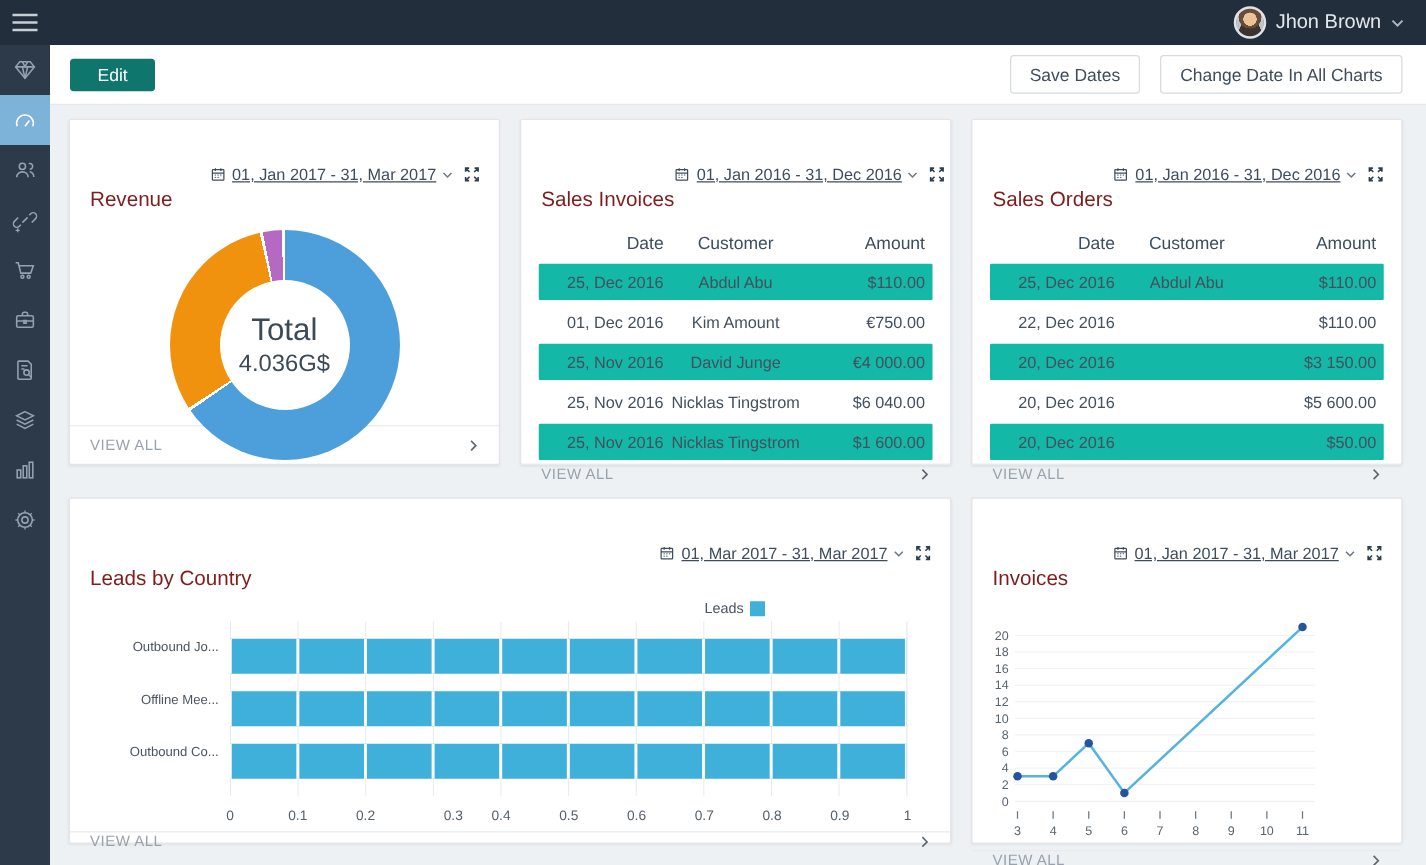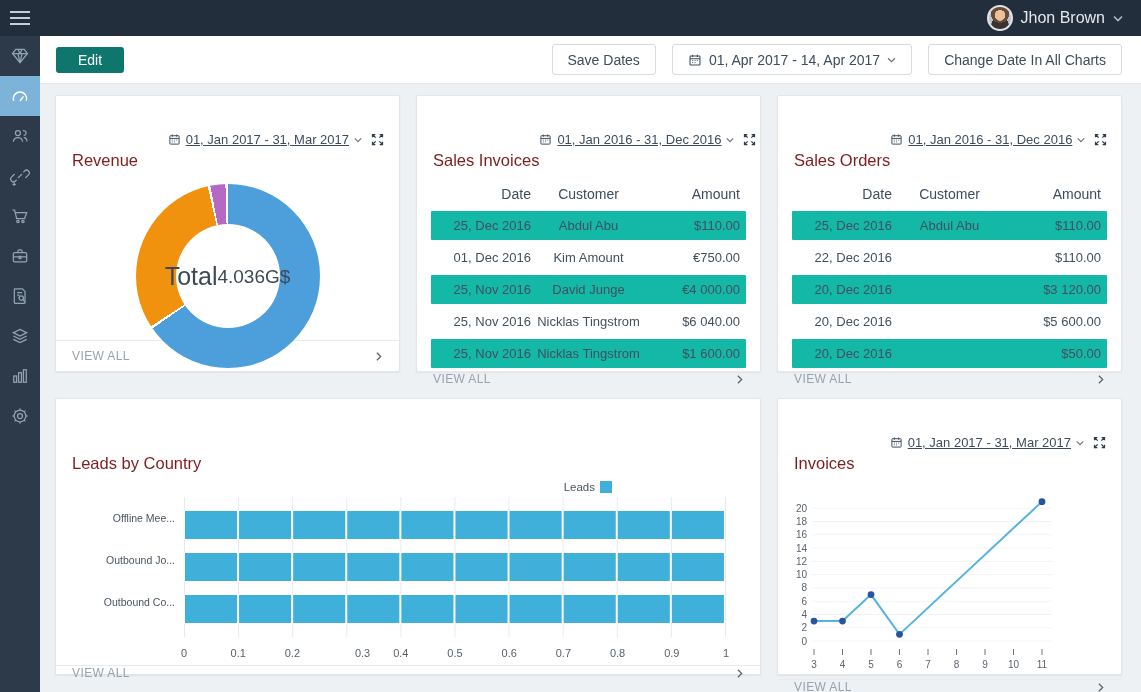--- a/index.html
+++ b/index.html
@@ -71,21 +71,21 @@
   .c-date { width:31%; text-align:right; }
   .c-cust { width:38%; text-align:center; }
   .c-amt  { width:31%; text-align:right; }
 
   
   .donut-wrap { position:absolute; left:50%; top:8px; transform:translateX(-50%);
     width:184px; height:184px; }
   .donut { width:184px; height:184px; border-radius:50%; }
   .donut-hole { position:absolute; left:50%; top:50%; transform:translate(-50%,-50%);
     width:104px; height:104px; border-radius:50%; background:#ffffff;
-    display:flex; flex-direction:row; align-items:center; justify-content:center; }
+    display:flex; flex-direction:column; align-items:center; justify-content:center; }
   .donut-label { font-size:25px; color:#3c4a57; }
   .donut-value { font-size:19px; color:#3c4a57; margin-top:2px; }
 
   
   .legend { display:flex; align-items:center; justify-content:flex-end;
     gap:5px; padding:2px 148px 4px 0; font-size:11.5px; color:#4a5560; }
   .legend-swatch { width:12px; height:12px; }
   .hbar-area { display:flex; padding:0 34px 0 16px; }
   .hbar-labels { width:112px; display:flex; flex-direction:column; }
   .hbar-label { height:42px; display:flex; align-items:center; justify-content:flex-end;
@@ -197,31 +197,20 @@
       </svg>
   </div>
 </div>
 
 <div class="main">
 
   <div class="toolbar">
     <button class="btn-edit">Edit</button>
     <div class="toolbar-right">
       <button class="btn-outline">Save Dates</button>
-      <div class="btn-outline">
-        <svg class="cal-ico" width="14" height="14" viewBox="0 0 24 24" fill="none" stroke="#3e4c5b" stroke-width="1.8">
-            <rect x="3.5" y="5" width="17" height="15.5" rx="1"></rect>
-            <path d="M3.5 10h17M8 2.8V7M16 2.8V7"></path>
-            <path d="M7 13h2M11 13h2M15 13h2M7 16.5h2M11 16.5h2" stroke-width="1.4"></path>
-          </svg>
-        <span>01, Apr 2017 - 14, Apr 2017</span>
-        <svg class="caret-ico" width="9" height="6" viewBox="0 0 10 7">
-            <polyline points="1,1.5 5,5.5 9,1.5" fill="none" stroke="#6a7683" stroke-width="1.5"></polyline>
-          </svg>
-      </div>
       <button class="btn-outline">Change Date In All Charts</button>
     </div>
   </div>
 
   <div class="content">
 
     <div class="row1">
 
       <div class="card">
         <div class="card-head">
@@ -368,21 +357,21 @@
                   <span class="c-amt">$110.00</span>
                 </div>
                 <div class="t-row">
                   <span class="c-date">22, Dec 2016</span>
                   <span class="c-cust"></span>
                   <span class="c-amt">$110.00</span>
                 </div>
                 <div class="t-row shaded">
                   <span class="c-date">20, Dec 2016</span>
                   <span class="c-cust"></span>
-                  <span class="c-amt">$3 120.00</span>
+                  <span class="c-amt">$3 150.00</span>
                 </div>
                 <div class="t-row">
                   <span class="c-date">20, Dec 2016</span>
                   <span class="c-cust"></span>
                   <span class="c-amt">$5 600.00</span>
                 </div>
                 <div class="t-row shaded">
                   <span class="c-date">20, Dec 2016</span>
                   <span class="c-cust"></span>
                   <span class="c-amt">$50.00</span>
@@ -399,30 +388,48 @@
             </span>
         </div>
       </div>
     </div>
 
     <div class="row2">
 
       <div class="card">
         <div class="card-head">
           <span class="card-title">Leads by Country</span>
+          <div class="head-right">
+            <div class="date-ctl">
+              <svg width="13" height="13" viewBox="0 0 24 24" fill="none" stroke="#3e4c5b" stroke-width="1.8">
+                  <rect x="3.5" y="5" width="17" height="15.5" rx="1"></rect>
+                  <path d="M3.5 10h17M8 2.8V7M16 2.8V7"></path>
+                  <path d="M7 13h2M11 13h2M15 13h2M7 16.5h2M11 16.5h2" stroke-width="1.4"></path>
+                </svg>
+              <span>01, Mar 2017 - 31, Mar 2017</span>
+              <svg width="8" height="6" viewBox="0 0 10 7">
+                  <polyline points="1,1.5 5,5.5 9,1.5" fill="none" stroke="#6a7683" stroke-width="1.5"></polyline>
+                </svg>
+            </div>
+            <span class="expand">
+              <svg width="15" height="15" viewBox="0 0 24 24" fill="none" stroke="currentColor" stroke-width="2">
+                  <path d="M4 8.5V4h4.5M4 4l5 5M20 8.5V4h-4.5M20 4l-5 5M4 15.5V20h4.5M4 20l5-5M20 15.5V20h-4.5M20 20l-5-5"></path>
+                </svg>
+            </span>
+          </div>
         </div>
         <div class="card-body">
           <div class="legend">
             <span>Leads</span>
             <span class="legend-swatch" id="legend-swatch" style="background: rgb(63, 176, 217);"></span>
           </div>
           <div class="hbar-area">
             <div class="hbar-labels" id="hbar-labels">
+                <div class="hbar-label">Outbound Jo...</div>
                 <div class="hbar-label">Offline Mee...</div>
-                <div class="hbar-label">Outbound Jo...</div>
                 <div class="hbar-label">Outbound Co...</div>
               </div>
             <div class="hbar-plot" id="hbar-plot">
                 <div class="hbar-row">
                   <div class="hbar" style="width: 100%; background-color: rgb(63, 176, 217);"></div>
                 </div>
                 <div class="hbar-row">
                   <div class="hbar" style="width: 100%; background-color: rgb(63, 176, 217);"></div>
                 </div>
                 <div class="hbar-row">

